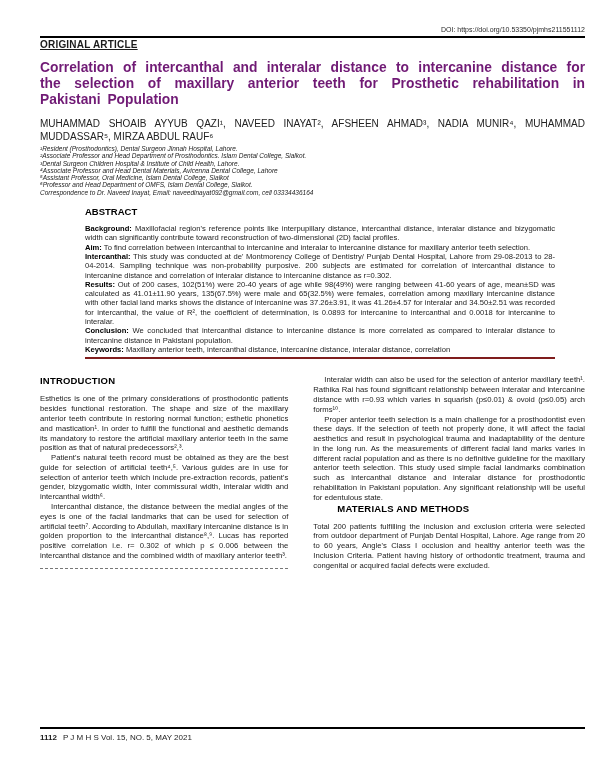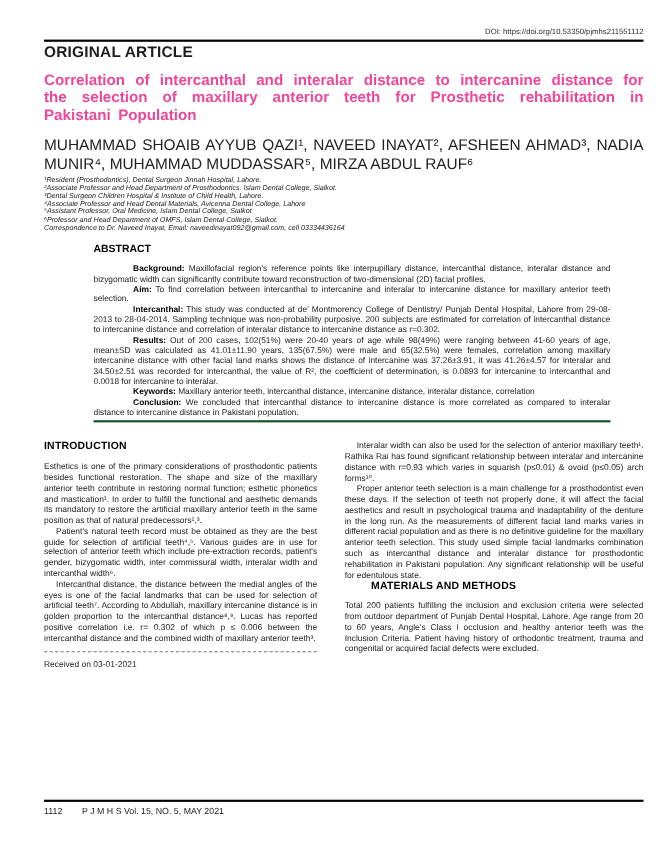--- a/index.html
+++ b/index.html
@@ -5,55 +5,55 @@
   html,body{margin:0;padding:0;background:#fff;}
   body{
     width:600px;height:776px;position:relative;overflow:hidden;
     font-family:"Liberation Sans","DejaVu Sans",sans-serif;
     color:#1c1c1c;-webkit-font-smoothing:antialiased;
   }
   .page{padding:26px 15px 0 40px;}
 
   .doi{font-size:7px;text-align:right;color:#2a2a2a;margin-bottom:3px;}
   .top-rule{border-top:2px solid #000;height:0;}
-  .kicker{font-size:14px;font-weight:bold;letter-spacing:.2px;margin-top:1px;}
+  .kicker{font-size:10px;font-weight:bold;letter-spacing:.2px;margin-top:1px;text-decoration:underline;}
 
   .title{
-    font-size:13.8px;font-weight:bold;color:#ec4899;line-height:1.16;
+    font-size:13.8px;font-weight:bold;color:#701a75;line-height:1.16;
     text-align:justify;margin:10px 0 9px 0;word-spacing:3px;
   }
-  .authors{font-size:14px;line-height:1.3;color:#222;text-align:justify;}
+  .authors{font-size:10px;line-height:1.3;color:#222;text-align:justify;}
   .affils{margin-top:2px;}
   .affil{font-size:6.5px;font-style:italic;line-height:1.12;color:#222;}
 
   .abstract{
     margin:10px 0 0 45px;width:470px;
-    border-bottom:2px solid #14532d;padding-bottom:3px;
+    border-bottom:2px solid #7f1d1d;padding-bottom:3px;
   }
   .abstract-heading{font-size:9.5px;font-weight:bold;color:#000;margin:0 0 7px 0;}
   .abstract p{font-size:7.6px;line-height:1.23;text-align:justify;margin:0;}
-  .abstract p b{color:#000;margin-left:36px;}
+  .abstract p b{color:#000;}
 
   .columns{display:flex;gap:25px;margin-top:16px;}
   .col-left{width:255px;}
   .col-right{width:279px;}
   h2.section{font-size:9.5px;font-weight:bold;color:#000;margin:0 0 8px 0;letter-spacing:.2px;}
   .body-p{font-size:7.7px;line-height:1.27;text-align:justify;margin:0;}
   .body-p.indent{text-indent:11px;}
   .mm-heading{margin-top:11px;margin-bottom:8px;padding-left:24px;}
 
   .dashed-rule{border-top:1px dashed #777;height:0;margin:7px 0 6px 0;}
   .date-line{font-size:7.7px;line-height:1.35;}
 
   .footer{
     position:absolute;left:40px;right:15px;top:727px;
     border-top:2.5px solid #000;padding-top:4px;
     font-size:8px;color:#1c1c1c;
   }
-  .footer .pgnum{margin-right:18px;}
+  .footer .pgnum{margin-right:6px;font-weight:bold;}
 </style>
 </head>
 <body>
 
 <div class="page">
 
   <div class="doi">DOI: https://doi.org/10.53350/pjmhs211551112</div>
   <div class="top-rule"></div>
   <div class="kicker">ORIGINAL ARTICLE</div>
 
@@ -70,33 +70,32 @@
     <div class="affil">⁶Professor and Head Department of OMFS, Islam Dental College, Sialkot.</div>
     <div class="affil">Correspondence to Dr. Naveed Inayat, Email: naveedinayat092@gmail.com, cell 03334436164</div>
   </div>
 
   <div class="abstract">
     <h2 class="abstract-heading">ABSTRACT</h2>
     <p><b>Background:</b><span> Maxillofacial region's reference points like interpupillary distance, intercanthal distance, interalar distance and bizygomatic width can significantly contribute toward reconstruction of two-dimensional (2D) facial profiles.</span></p>
     <p><b>Aim:</b><span> To find correlation between intercanthal to intercanine and interalar to intercanine distance for maxillary anterior teeth selection.</span></p>
     <p><b>Intercanthal:</b><span> This study was conducted at de' Montmorency College of Dentistry/ Punjab Dental Hospital, Lahore from 29-08-2013 to 28-04-2014. Sampling technique was non-probability purposive. 200 subjects are estimated for correlation of intercanthal distance to intercanine distance and correlation of interalar distance to intercanine distance as r=0.302.</span></p>
     <p><b>Results:</b><span> Out of 200 cases, 102(51%) were  20-40 years of age while 98(49%) were ranging between 41-60 years of age, mean±SD was calculated as 41.01±11.90 years, 135(67.5%) were male and 65(32.5%) were females, correlation among maxillary intercanine distance with other facial land marks shows the distance of intercanine was 37.26±3.91, it was 41.26±4.57 for interalar and 34.50±2.51 was recorded for intercanthal, the value of R², the coefficient of determination, is 0.0893 for intercanine to intercanthal and 0.0018 for intercanine to interalar.</span></p>
+    <p><b>Conclusion:</b><span> We concluded that intercanthal distance to intercanine distance is more correlated as compared to interalar distance to intercanine distance in Pakistani population.</span></p>
     <p><b>Keywords:</b><span> Maxillary anterior teeth, intercanthal distance, intercanine distance, interalar distance, correlation</span></p>
-    <p><b>Conclusion:</b><span> We concluded that intercanthal distance to intercanine distance is more correlated as compared to interalar distance to intercanine distance in Pakistani population.</span></p>
   </div>
 
   <div class="columns">
 
     <div class="col-left">
       <h2 class="section">INTRODUCTION</h2>
       <p class="body-p">Esthetics is one of the primary considerations of prosthodontic patients besides functional restoration. The shape and size of the maxillary anterior teeth contribute in restoring normal function; esthetic phonetics and mastication¹. In order to fulfill the functional and aesthetic demands its mandatory to restore the artificial maxillary anterior teeth in the same position as that of natural predecessors²,³.</p>
       <p class="body-p indent">Patient's natural teeth record must be obtained as they are the best guide for selection of artificial teeth⁴,⁵. Various guides are in use for selection of anterior teeth which include pre-extraction records, patient's gender, bizygomatic width, inter commissural width, interalar width and intercanthal width⁶.</p>
       <p class="body-p indent">Intercanthal distance, the distance between the medial angles of the eyes is one of the facial landmarks that can be used for selection of artificial teeth⁷. According to Abdullah, maxillary intercanine distance is in golden proportion to the intercanthal distance⁸,⁹. Lucas has reported positive correlation i.e. r= 0.302 of which p ≤ 0.006 between the intercanthal distance and the combined width of maxillary anterior teeth³.</p>
       <div class="dashed-rule"></div>
-      <div class="date-line">Received on 03-01-2021</div>
     </div>
 
     <div class="col-right">
       <p class="body-p indent">Interalar width can also be used for the selection of anterior maxillary teeth¹. Rathika Rai has found significant relationship between interalar and intercanine distance with r=0.93 which varies in squarish (p≤0.01) &amp; ovoid (p≤0.05) arch forms¹⁰.</p>
       <p class="body-p indent">Proper anterior teeth selection is a main challenge for a prosthodontist even these days. If the selection of teeth not properly done, it will affect the facial aesthetics and result in psychological trauma and inadaptability of the denture in the long run. As the measurements of different facial land marks varies in different racial population and as there is no definitive guideline for the maxillary anterior teeth selection. This study used simple facial landmarks combination such as intercanthal distance and interalar distance for prosthodontic rehabilitation in Pakistani population. Any significant relationship will be useful for edentulous state.</p>
       <h2 class="section mm-heading">MATERIALS AND METHODS</h2>
       <p class="body-p">Total 200 patients fulfilling the inclusion and exclusion criteria were selected from outdoor department of Punjab Dental Hospital, Lahore. Age range from 20 to 60 years, Angle's Class I occlusion and healthy anterior teeth was the Inclusion Criteria. Patient having history of orthodontic treatment, trauma and congenital or acquired facial defects were excluded.</p>
     </div>
 
   </div>

